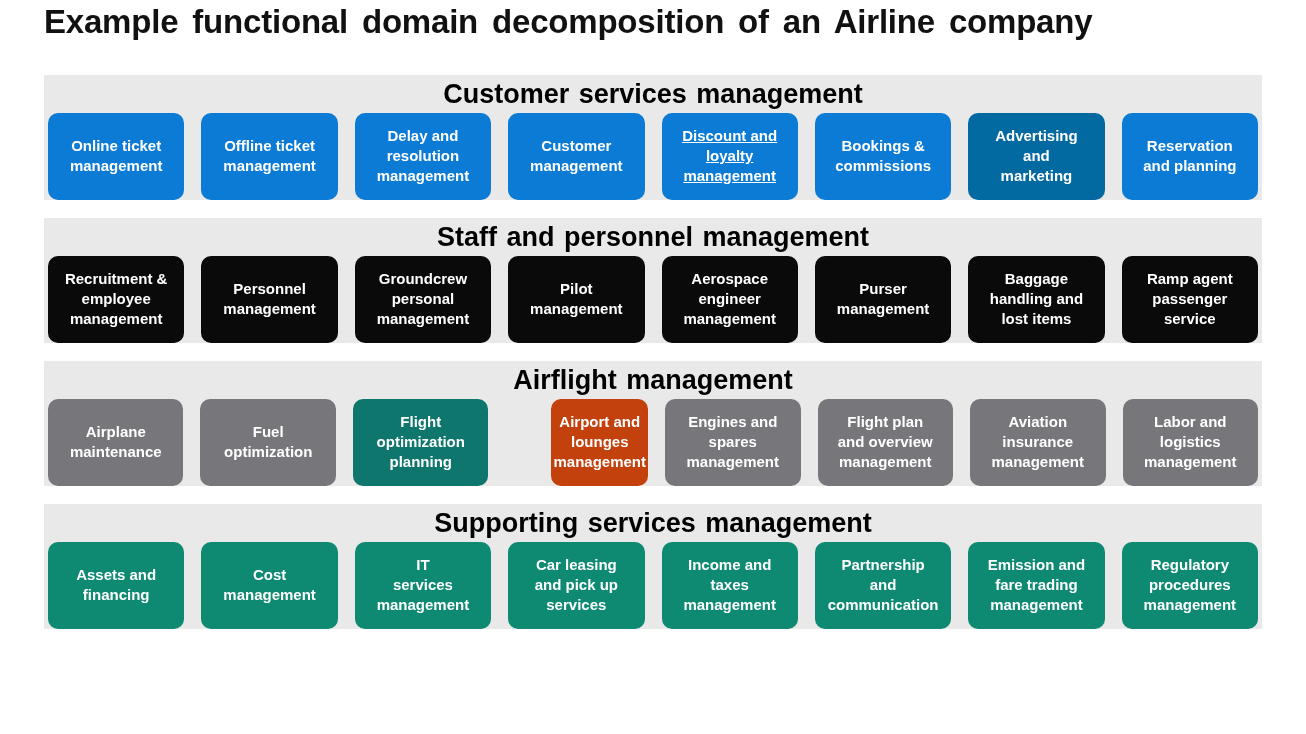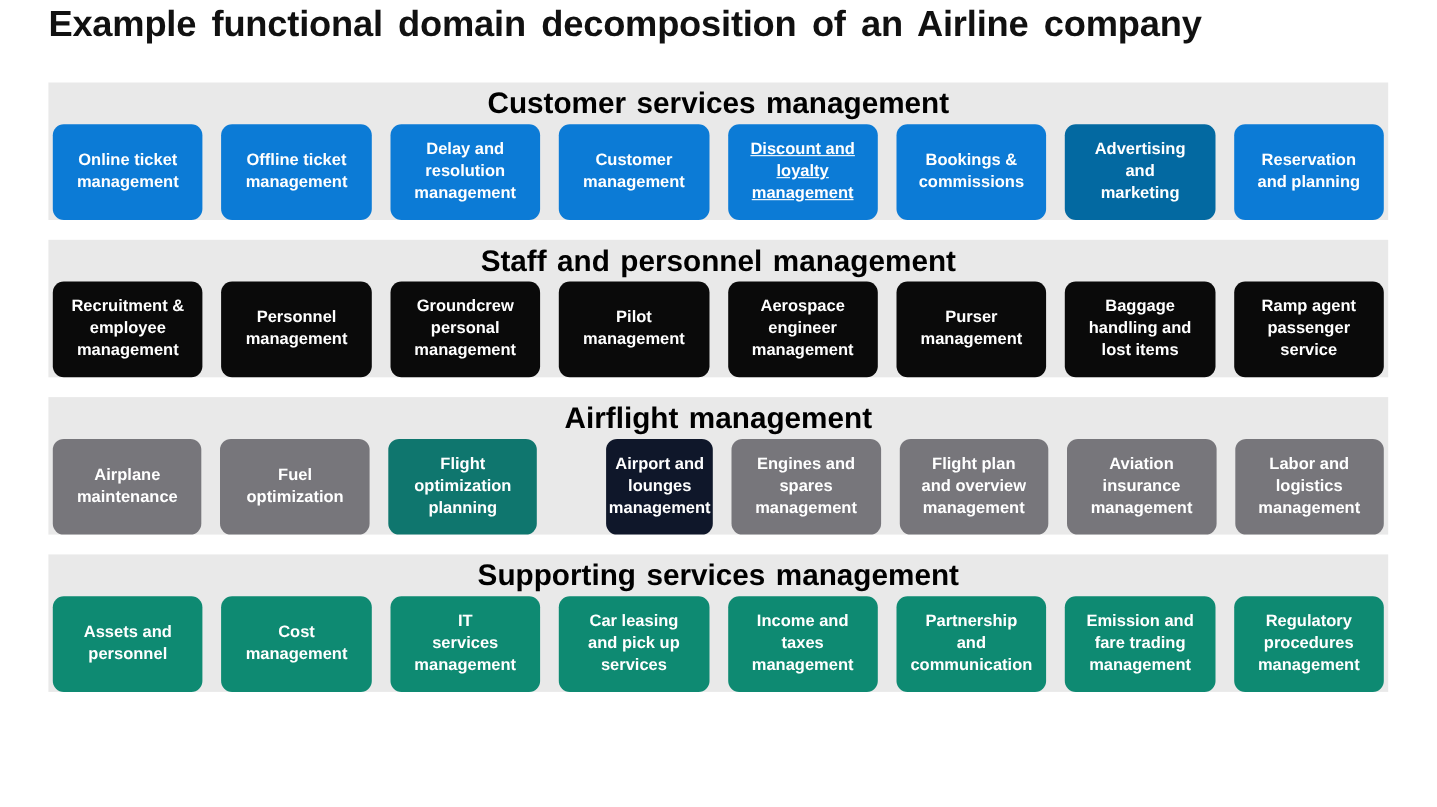--- a/index.html
+++ b/index.html
@@ -119,21 +119,21 @@
   <section class="strip">
     <div class="strip-header">Airflight management</div>
     <div class="grid">
       <div class="box" style="background: rgb(119, 118, 123);">Airplane
 maintenance</div>
       <div class="box" style="background: rgb(119, 118, 123);">Fuel
 optimization</div>
       <div class="box" style="background: #0f766e;">Flight
 optimization
 planning</div>
-      <div class="box" style="background: #0f172a; margin-left: 46px;">Airport and
+      <div class="box" style="background: #c2410c; margin-left: 46px;">Airport and
 lounges
 management</div>
       <div class="box" style="background: rgb(119, 118, 123);">Engines and
 spares
 management</div>
       <div class="box" style="background: rgb(119, 118, 123);">Flight plan
 and overview
 management</div>
       <div class="box" style="background: rgb(119, 118, 123);">Aviation
 insurance
@@ -141,21 +141,21 @@
       <div class="box" style="background: rgb(119, 118, 123);">Labor and
 logistics
 management</div>
     </div>
   </section>
 
   <section class="strip">
     <div class="strip-header">Supporting services management</div>
     <div class="grid">
       <div class="box" style="background: rgb(14, 138, 114);">Assets and
-personnel</div>
+financing</div>
       <div class="box" style="background: rgb(14, 138, 114);">Cost
 management</div>
       <div class="box" style="background: rgb(14, 138, 114);">IT
 services
 management</div>
       <div class="box" style="background: rgb(14, 138, 114);">Car leasing
 and pick up
 services</div>
       <div class="box" style="background: rgb(14, 138, 114);">Income and
 taxes

